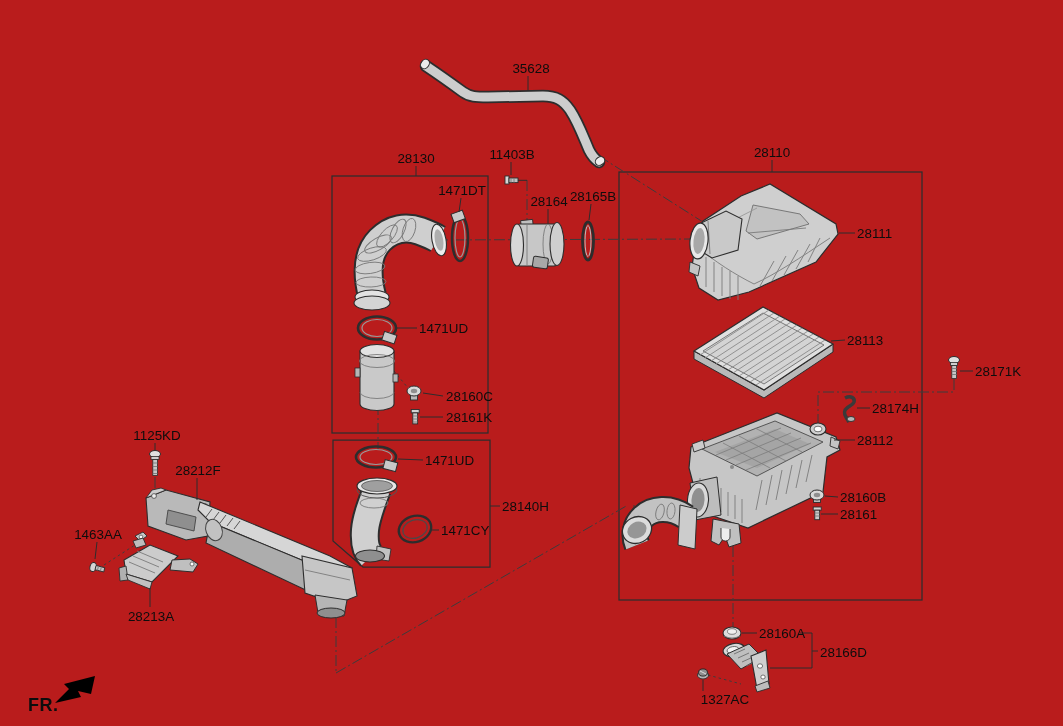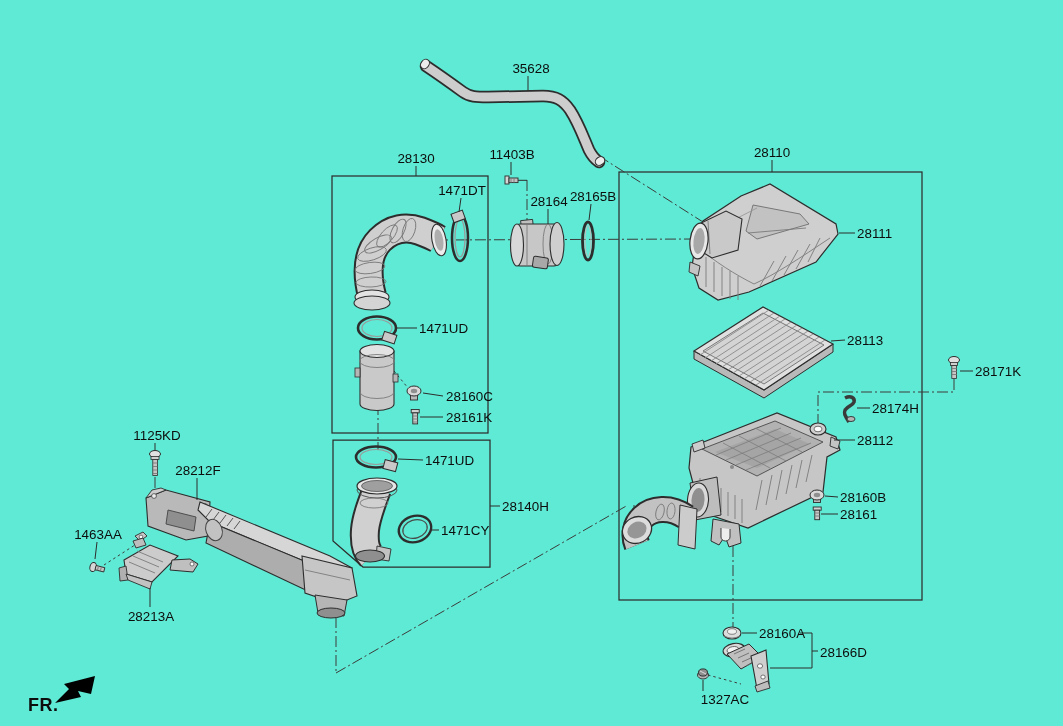--- a/index.html
+++ b/index.html
@@ -1,16 +1,16 @@
 <!DOCTYPE html>
 <html><head>
 <meta charset="utf-8">
 <style>
   html,body{margin:0;padding:0;background:#ffffff;}
-  .stage{position:relative;width:1063px;height:726px;background:#5eead4;overflow:hidden;
+  .stage{position:relative;width:1063px;height:726px;background:#b91c1c;overflow:hidden;
          font-family:"Liberation Sans", sans-serif;}
   svg{display:block;}
   text{font-family:"Liberation Sans", sans-serif;font-size:13.4px;fill:#0d0d0d;}
   text.fr{font-size:18px;font-weight:bold;letter-spacing:0.5px;}
   .box{fill:none;stroke:#2d2d2d;stroke-width:1.25;}
   .tick{stroke:#2d2d2d;stroke-width:1;fill:none;}
   .dashdot{stroke:#3c3c3c;stroke-width:1;fill:none;stroke-dasharray:11 3 2 3;}
   .dotted{stroke:#3c3c3c;stroke-width:1;fill:none;stroke-dasharray:2.5 3;}
   .detail{stroke:#7a7a7a;stroke-width:0.9;fill:none;}
 </style>

